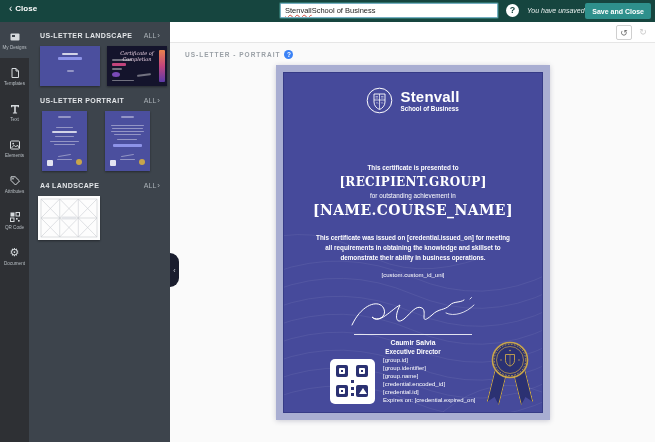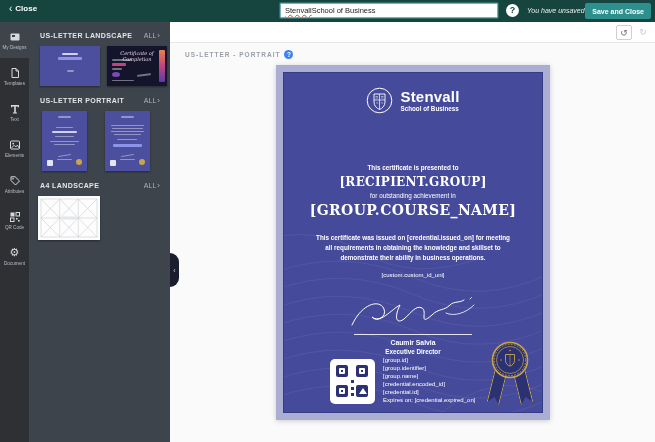--- a/index.html
+++ b/index.html
@@ -303,21 +303,21 @@
           </svg>
           <div>
             <div class="brand-name">Stenvall</div>
             <div class="brand-sub">School of Business</div>
           </div>
         </div>
 
         <div class="ctext presented">This certificate is presented to</div>
         <div class="ctext recipient">[RECIPIENT.GROUP]</div>
         <div class="ctext achievement">for outstanding achievement in</div>
-        <div class="ctext course">[GROUP.COURSE_NAME]</div>
+        <div class="ctext course">[NAME.COURSE_NAME]</div>
         <div class="ctext bodytext">This certificate was issued on [credential.issued_on] for meeting all requirements in obtaining the knowledge and skillset to demonstrate their ability in business operations.</div>
         <div class="ctext customid">[custom.custom_id_uni]</div>
 
         <svg class="sig-svg" width="136" height="44" viewBox="0 0 136 44" fill="none" stroke="#ffffff" stroke-width="1" stroke-linecap="round">
           <path d="M6 34 C 16 12, 34 8, 38 18 C 41 26, 31 31, 26 26 C 33 34, 46 18, 54 14 C 48 26, 50 34, 58 28 C 66 21, 70 14, 76 17 C 82 20, 72 36, 86 24 C 93 17, 98 20, 104 14 C 108 10, 114 12, 118 9"></path>
           <path d="M100 22 C 108 26, 120 22, 128 14" stroke-width=".8"></path>
           <path d="M124 8 l1.5 -1.5" stroke-width=".8"></path>
         </svg>
         <div class="sig-line"></div>
         <div class="ctext signer-name">Caumir Salvia</div>

